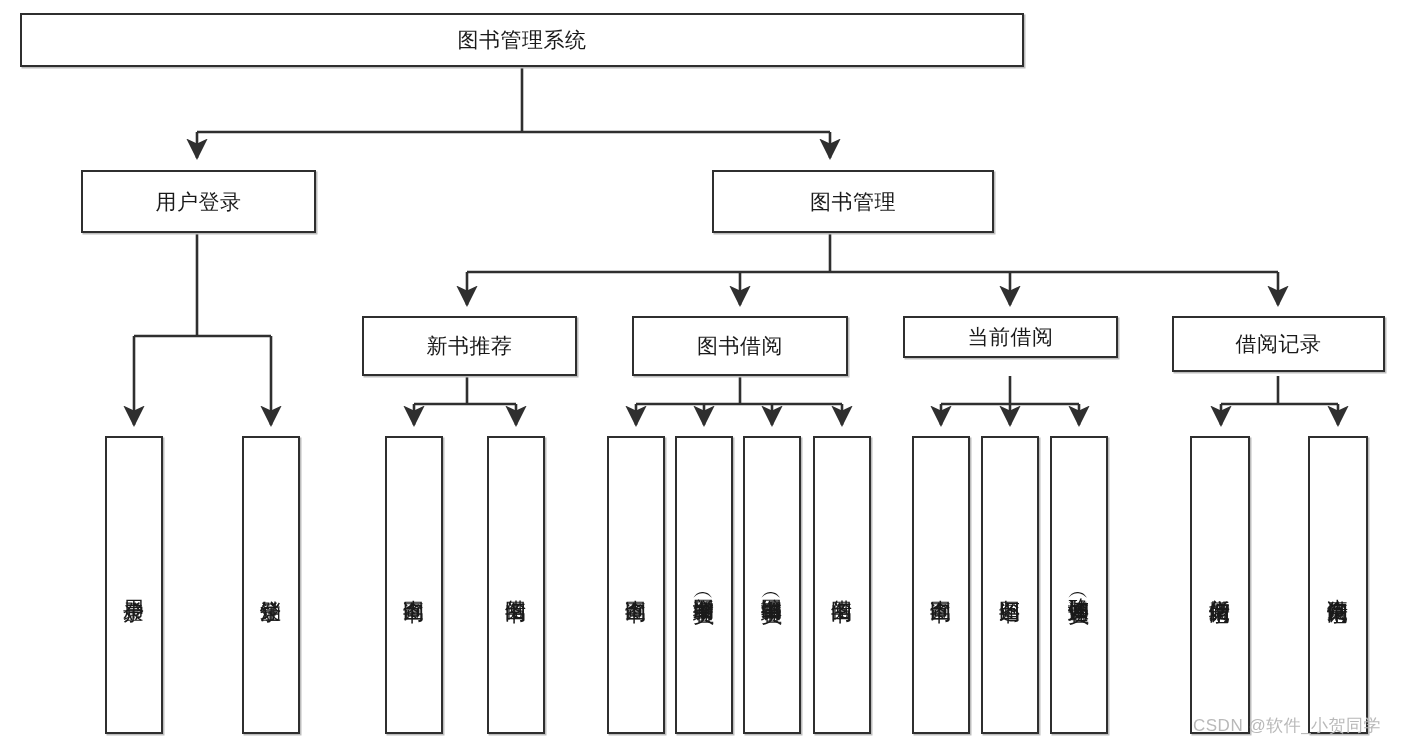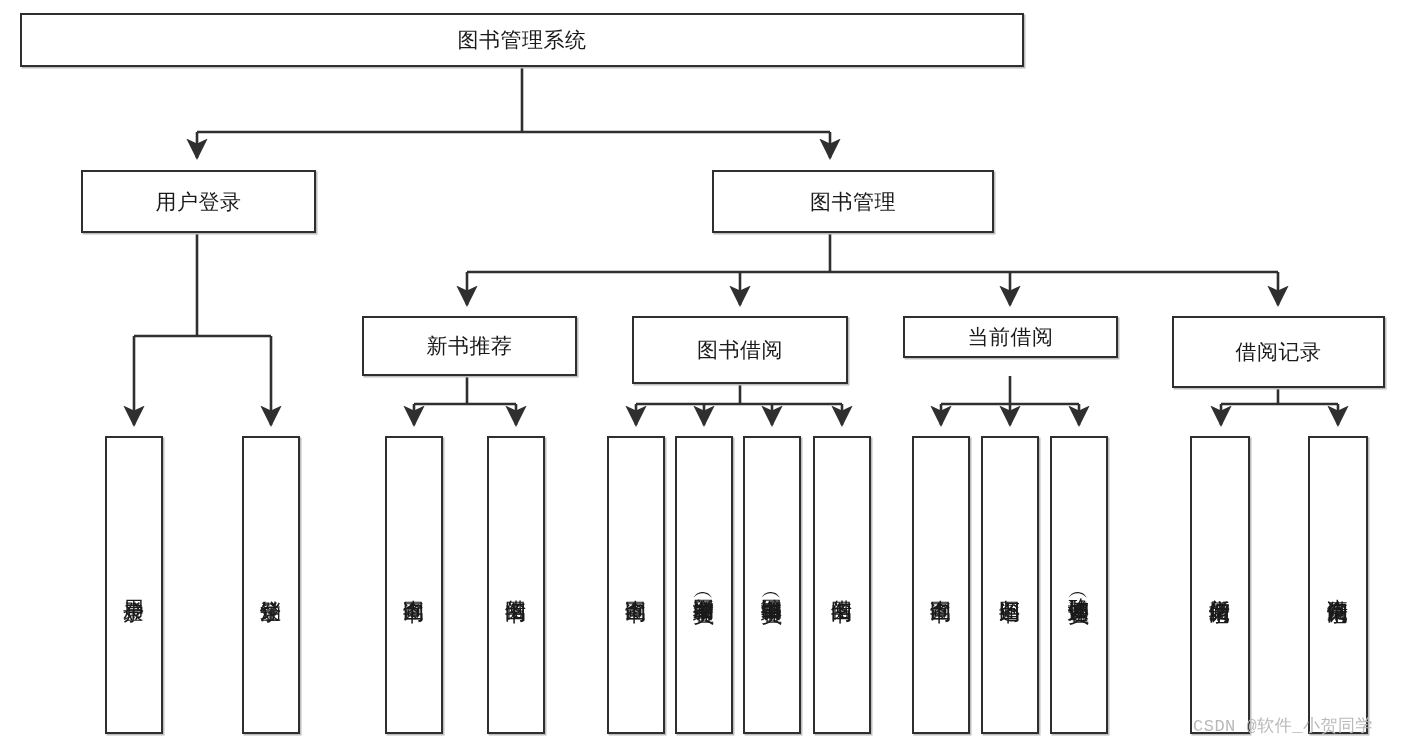--- a/index.html
+++ b/index.html
@@ -56,21 +56,20 @@
   .leaf-box .node-label-v { font-size: 21px; }
   #watermark {
     position: absolute;
     left: 1193px;
     top: 714px;
     font-size: 17px;
     color: #b9b9b9;
     white-space: nowrap;
     letter-spacing: 0.5px;
     pointer-events: none;
-    font-family: Liberation Mono, monospace;
   }
   svg line, svg path { shape-rendering: geometricPrecision; }
 </style>
 </head>
 <body>
 
 <svg id="diagram" viewBox="0 0 1405 747" aria-hidden="true">
   <defs>
     <marker id="arrow" viewBox="0 0 12 12" refX="10" refY="6" markerWidth="9" markerHeight="9" orient="auto-start-reverse">
       <path d="M 0 0.5 L 11 6 L 0 11.5 L 2.6 6 Z" fill="#2f2f2f"></path>
@@ -129,27 +128,27 @@
 <div class="node-box" style="left:81px; top:170px; width:235px; height:63px;">
   <span class="node-label-h">用户登录</span>
 </div>
 <div class="node-box" style="left:712px; top:170px; width:282px; height:63px;">
   <span class="node-label-h">图书管理</span>
 </div>
 
 <div class="node-box" style="left:362px; top:316px; width:215px; height:60px;">
   <span class="node-label-h">新书推荐</span>
 </div>
-<div class="node-box" style="left:632px; top:316px; width:216px; height:68px;">
+<div class="node-box" style="left:632px; top:316px; width:216px; height:60px;">
   <span class="node-label-h">图书借阅</span>
 </div>
 <div class="node-box" style="left:903px; top:316px; width:215px; height:42px;">
   <span class="node-label-h">当前借阅</span>
 </div>
-<div class="node-box" style="left:1172px; top:316px; width:213px; height:72px;">
+<div class="node-box" style="left:1172px; top:316px; width:213px; height:56px;">
   <span class="node-label-h">借阅记录</span>
 </div>
 
 <div class="node-box leaf-box" style="left:105px; top:436px; width:58px; height:298px;">
   <span class="node-label-v">用户登录</span>
 </div>
 <div class="node-box leaf-box" style="left:242px; top:436px; width:58px; height:298px;">
   <span class="node-label-v">注销登录</span>
 </div>
 

